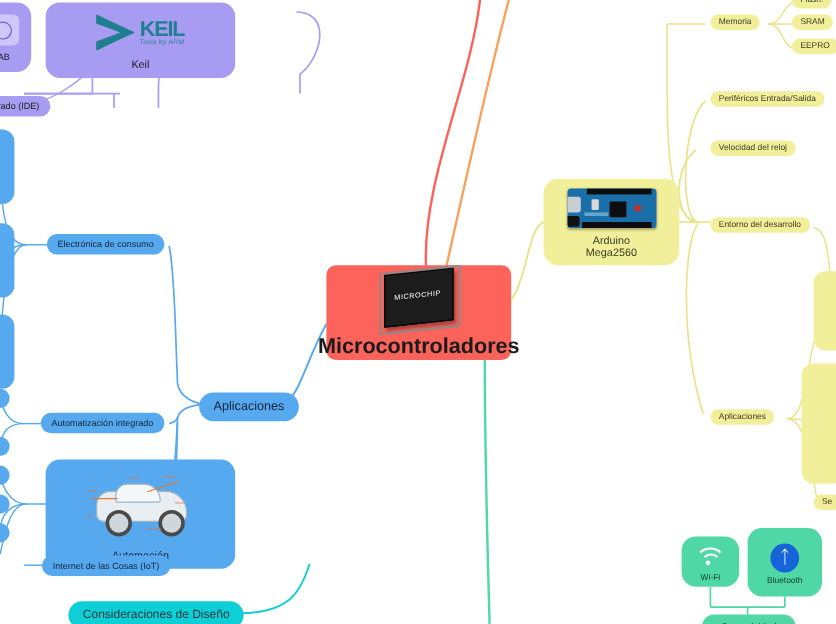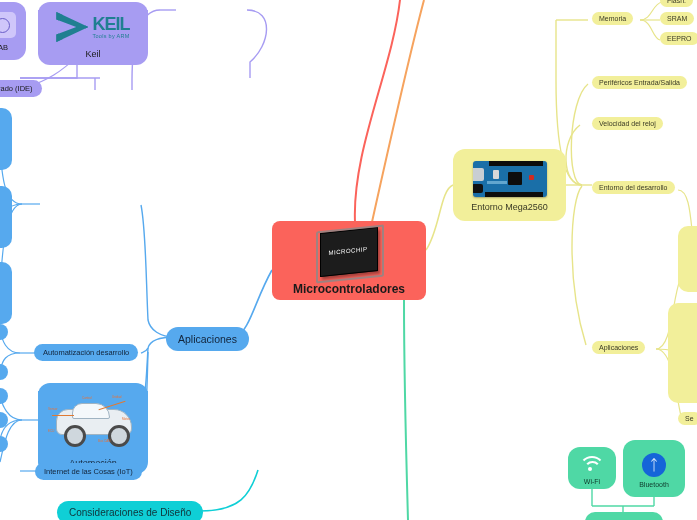--- a/index.html
+++ b/index.html
@@ -12,21 +12,21 @@
 
   .node{position:absolute;box-sizing:border-box;display:flex;flex-direction:column;
         align-items:center;justify-content:center;text-align:center;}
   .pill{border-radius:999px;}
   .rounded{border-radius:10px;}
   .label{white-space:nowrap;}
 
   
   .central{background:#fb635b;border-radius:8px;display:flex;flex-direction:column;
            align-items:center;justify-content:center;}
-  .central .label{font-size:12px;font-weight:bold;color:#1a1a1a;margin-top:4px;}
+  .central .label{font-size:18px;font-weight:bold;color:#1a1a1a;margin-top:4px;}
 
   
   .chip{width:70px;height:52px;position:relative;}
   .chip .body{position:absolute;left:6px;top:4px;width:56px;height:42px;background:#1c1c1c;
      transform:skewY(-6deg);border:1px solid #000;box-shadow:2px 3px 3px rgba(0,0,0,.35);}
   .chip .brand{position:absolute;left:6px;top:4px;width:56px;height:42px;
      transform:skewY(-6deg);display:flex;align-items:center;justify-content:center;
      color:#ffffff;font-size:6px;letter-spacing:.5px;font-family:"Liberation Sans",sans-serif;}
   .chip .pins{position:absolute;left:2px;top:2px;width:64px;height:48px;
      transform:skewY(-6deg);border:2px solid #8a8a8a;border-radius:2px;opacity:.8;}
@@ -36,21 +36,21 @@
   .c-blue{background:#56a9ee;color:#12243a;}
   .c-teal{background:#0fcfd6;color:#10333a;}
   .c-yellow{background:#f2ef9a;color:#3a3a25;}
   .c-green{background:#4fd8a5;color:#0f3a2c;}
 
   .lv1{font-size:10.5px;padding:6px 12px;}
   .lv2{font-size:7.5px;padding:4px 9px;}
   .lv3{font-size:7px;padding:3px 7px;}
 
   
-  .imgnode{border-radius:12px;padding:8px 0 6px;}
+  .imgnode{border-radius:12px;padding:8px 24px 6px;}
   .imgnode .cap{font-size:9px;margin-top:5px;}
 
   
   .arduino{width:74px;height:36px;position:relative;background:#1a6fa8;
            border-radius:3px;overflow:hidden;box-shadow:0 1px 2px rgba(0,0,0,.3);}
   .arduino .usb{position:absolute;left:-2px;top:7px;width:13px;height:13px;background:#c9ced3;border-radius:2px;}
   .arduino .jack{position:absolute;left:-1px;top:23px;width:11px;height:9px;background:#111;border-radius:2px;}
   .arduino .mcu{position:absolute;left:35px;top:11px;width:14px;height:13px;background:#0d0d0d;border-radius:1px;}
   .arduino .hdrT{position:absolute;left:16px;top:0px;width:54px;height:5px;background:#0c0c0c;}
   .arduino .hdrB{position:absolute;left:12px;bottom:0px;width:58px;height:5px;background:#0c0c0c;}
@@ -196,23 +196,26 @@
   </div>
 
   <div class="node pill c-purple lv2" style="left:-46px;top:80px;">
     <span class="label">rrollo integrado (IDE)</span>
   </div>
 
   <div class="node pill c-blue lv1" style="left:166px;top:327px;">
     <span class="label">Aplicaciones</span>
   </div>
 
+  <div class="node pill c-blue lv2" style="left:39px;top:195px;">
+    <span class="label">Electrónica de consumo</span>
+  </div>
 
   <div class="node pill c-blue lv2" style="left:34px;top:344px;">
-    <span class="label">Automatización desarrollo</span>
+    <span class="label">Automatización integrado</span>
   </div>
 
   <div class="node c-blue imgnode" style="left:38px;top:383px;">
     <div class="carart">
       <div class="cbody"></div>
         <div class="cglass"></div>
       <div class="w1"></div>
         <div class="w2"></div>
       <div class="wire" style="left:14px;top:24px;width:22px;"></div>
       <div class="wire" style="left:60px;top:14px;width:28px;transform:rotate(-18deg);"></div>
@@ -247,21 +250,21 @@
     <div class="arduino">
       <div class="hdrT"></div>
         <div class="hdrB"></div>
       <div class="usb"></div>
         <div class="jack"></div>
       <div class="mcu"></div>
         <div class="cap1"></div>
         <div class="red1"></div>
         <div class="sil"></div>
     </div>
-    <div class="cap">Entorno Mega2560</div>
+    <div class="cap">Arduino Mega2560</div>
   </div>
 
   <div class="node pill c-yellow lv3" style="left:592px;top:12px;">
     <span class="label">Memoria</span>
   </div>
   <div class="node pill c-yellow lv3" style="left:660px;top:-6px;">
     <span class="label">Flash:</span>
   </div>
   <div class="node pill c-yellow lv3" style="left:660px;top:12px;">
     <span class="label">SRAM</span>

